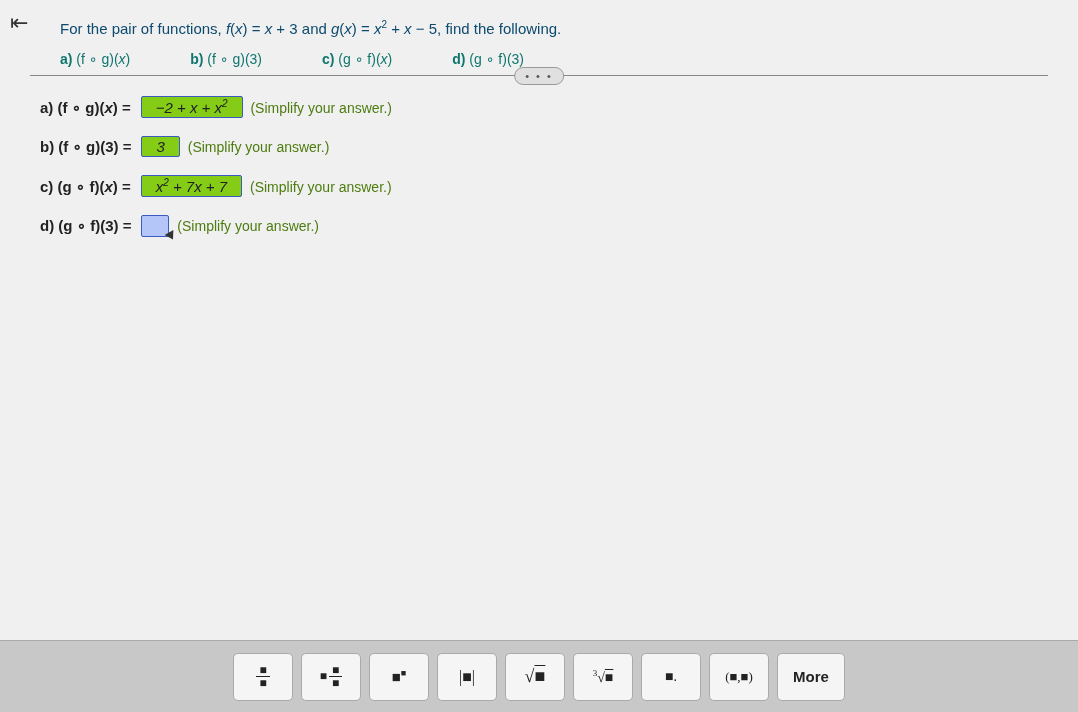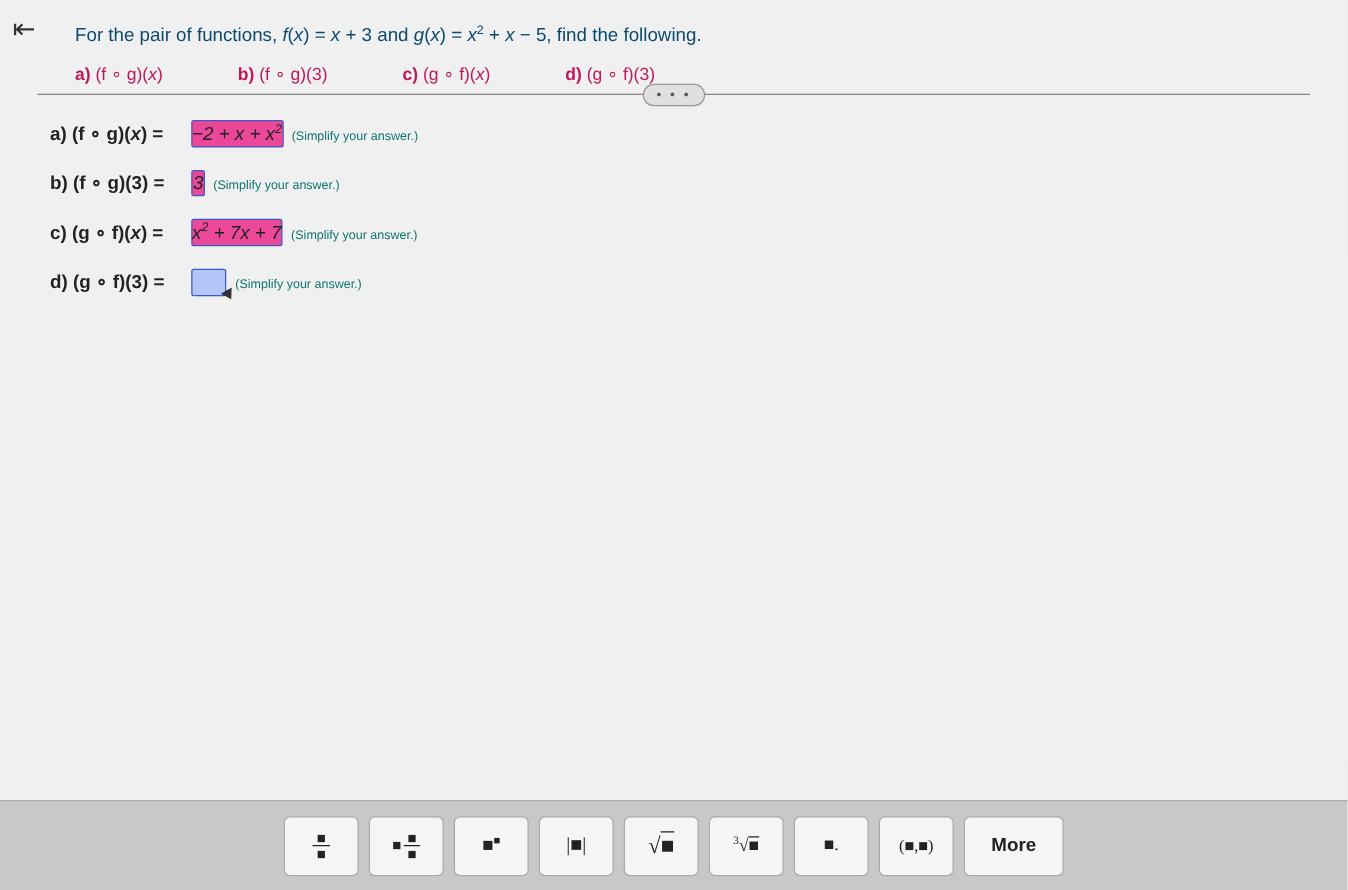--- a/index.html
+++ b/index.html
@@ -41,21 +41,21 @@
     .problem-header .math {
       font-style: italic;
     }
 
     .parts-row {
       display: flex;
       flex-direction: row;
       margin-left: 30px;
       margin-bottom: 8px;
       font-size: 14px;
-      color: #be185d;
+      color: #0f766e;
       font-family: Arial, sans-serif;
       gap: 60px;
     }
 
     .divider {
       border: none;
       border-top: 1.5px solid #888;
       margin: 8px 0 18px 0;
       position: relative;
     }
@@ -85,46 +85,46 @@
     .answer-row {
       margin-bottom: 18px;
       display: flex;
       align-items: baseline;
       flex-wrap: wrap;
       gap: 4px;
     }
 
     .answer-label {
       font-weight: bold;
-      margin-right: 18px;
+      margin-right: 6px;
     }
 
     .answer-highlight {
-      background: #ec4899;
+      background: #84cc16;
       border: 1.5px solid #3a5bbf;
-      padding: 1px 0;
+      padding: 1px 14px;
       border-radius: 2px;
       font-size: 15px;
       font-style: italic;
     }
 
     .answer-input {
       background: #b3c6f7;
       border: 1.5px solid #3a5bbf;
       padding: 1px 6px;
       border-radius: 2px;
       min-width: 28px;
       min-height: 22px;
       font-size: 15px;
       display: inline-block;
     }
 
     .simplify-text {
-      font-size: 10px;
-      color: #0f766e;
+      font-size: 14px;
+      color: #4d7c0f;
       font-style: normal;
     }
 
     sup {
       font-size: 10px;
       vertical-align: super;
     }
 
     
     .toolbar {
@@ -147,21 +147,21 @@
       display: flex;
       align-items: center;
       justify-content: center;
       cursor: pointer;
       font-size: 18px;
       color: #222;
       font-family: 'Times New Roman', serif;
     }
 
     .toolbar-btn.more-btn {
-      width: 80px;
+      width: 68px;
       font-size: 15px;
       font-family: Arial, sans-serif;
       font-weight: bold;
     }
 
     .frac {
       display: inline-flex;
       flex-direction: column;
       align-items: center;
       font-size: 12px;

